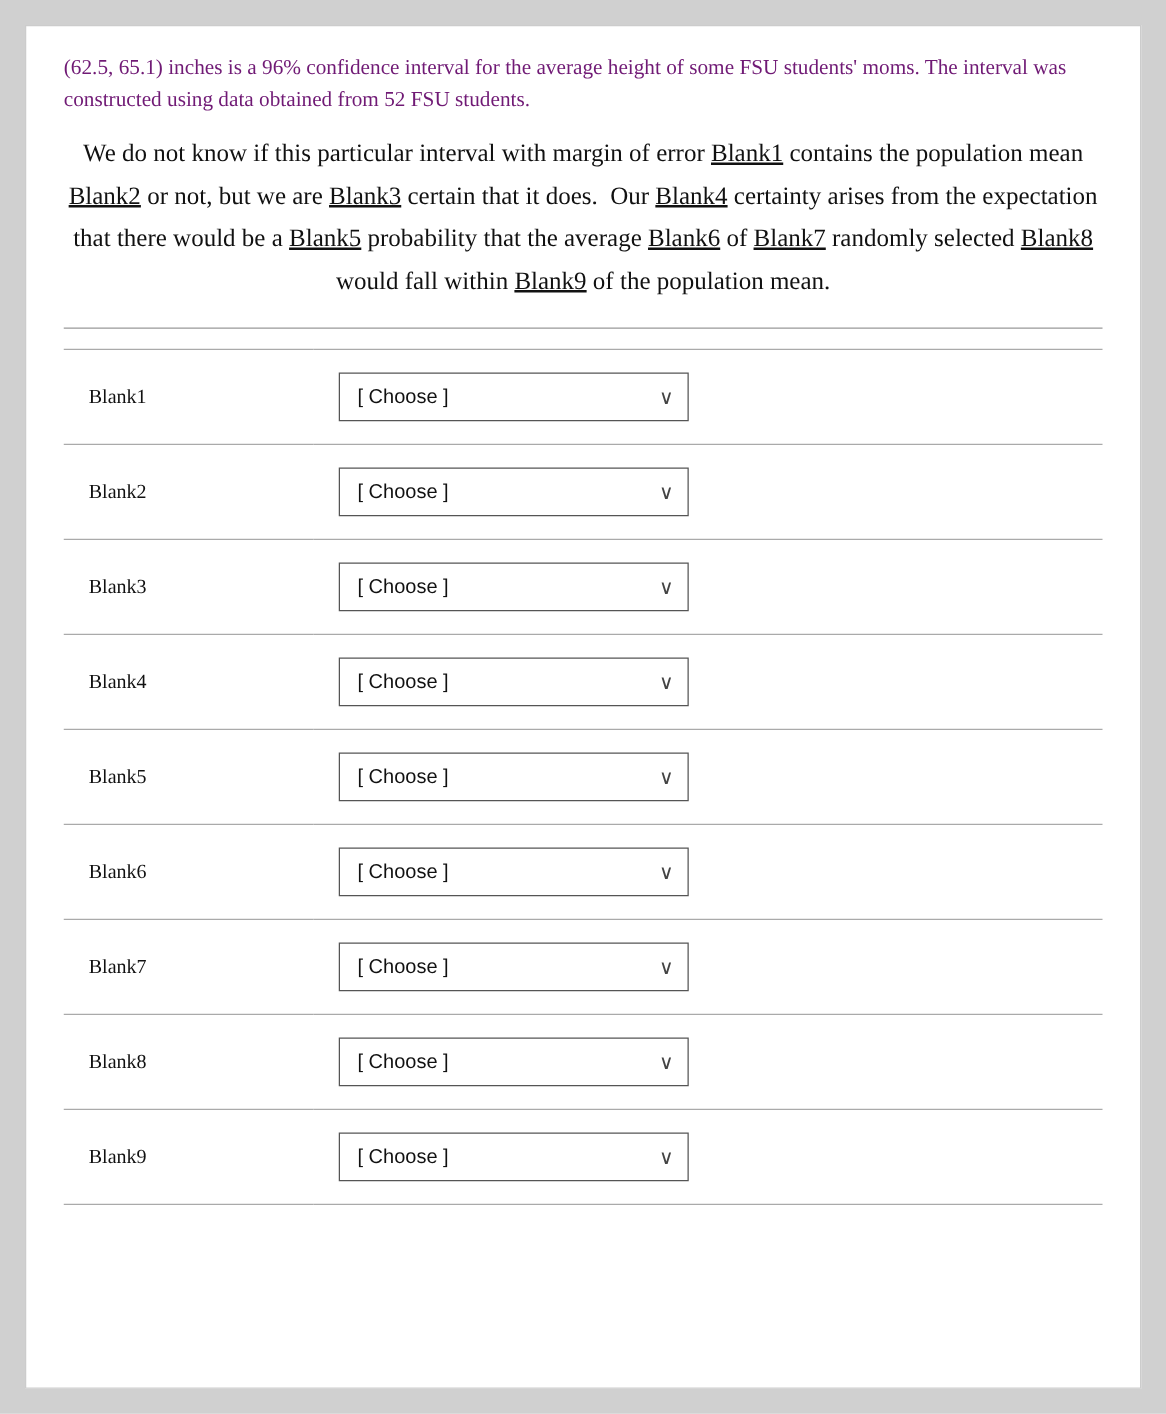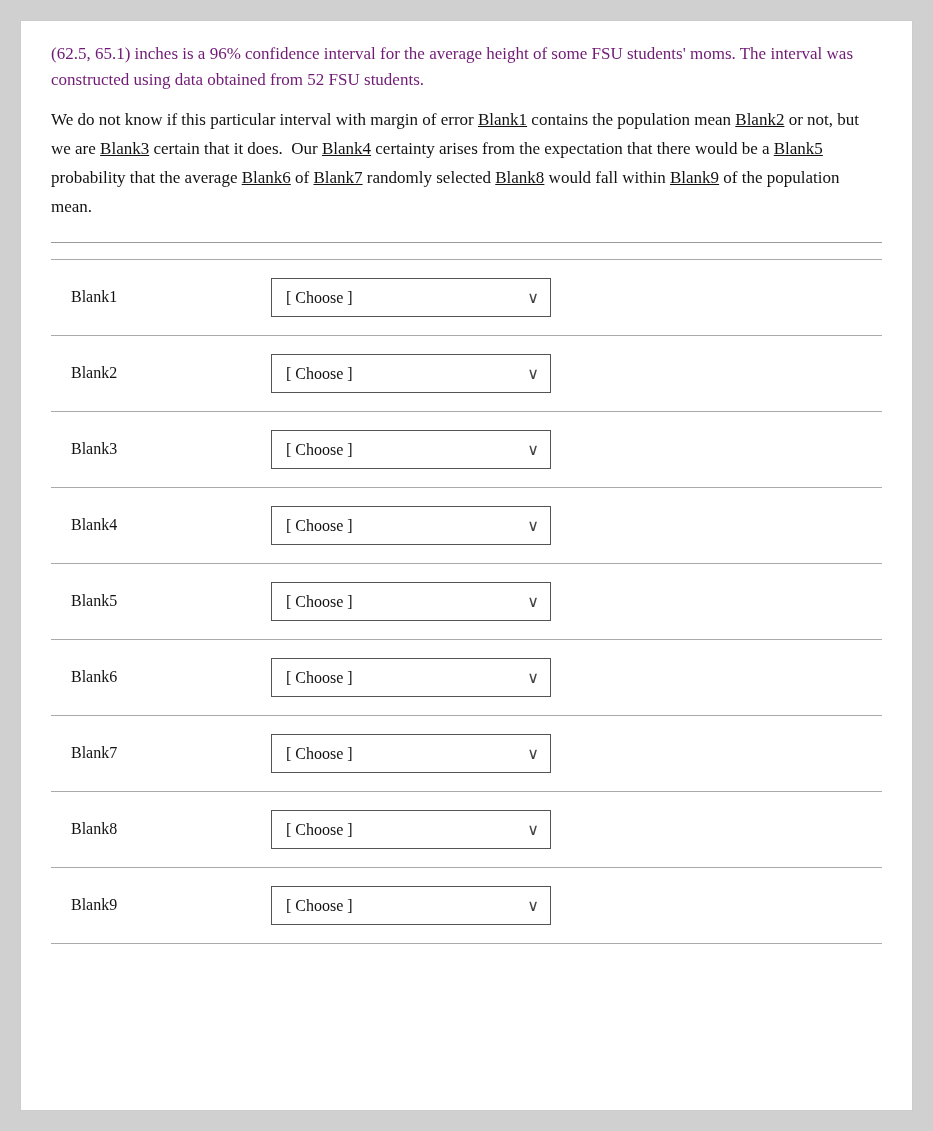--- a/index.html
+++ b/index.html
@@ -26,24 +26,25 @@
     }
 
     .description-text {
       font-size: 17px;
       line-height: 1.5;
       color: #701a75;
       margin-bottom: 14px;
     }
 
     .interpretation-text {
-      font-size: 17px;
+      font-size: 20px;
       line-height: 1.7;
       color: #111;
       margin-bottom: 20px;
+      text-align: center;
     }
 
     .interpretation-text u {
       text-decoration: underline;
     }
 
     .blanks-table {
       width: 100%;
       border-collapse: collapse;
       margin-top: 8px;
@@ -91,21 +92,21 @@
       pointer-events: none;
     }
 
     .select-wrapper select {
       appearance: none;
       -webkit-appearance: none;
       background: #fff;
       border: 1px solid #555;
       padding: 10px 40px 10px 14px;
       font-size: 16px;
-      font-family: Liberation Serif, serif;
+      font-family: Liberation Sans, sans-serif;
       color: #111;
       width: 100%;
       cursor: pointer;
     }
 
     .divider-line {
       border: none;
       border-top: 1px solid #999;
       margin: 10px 0 16px 0;
     }

